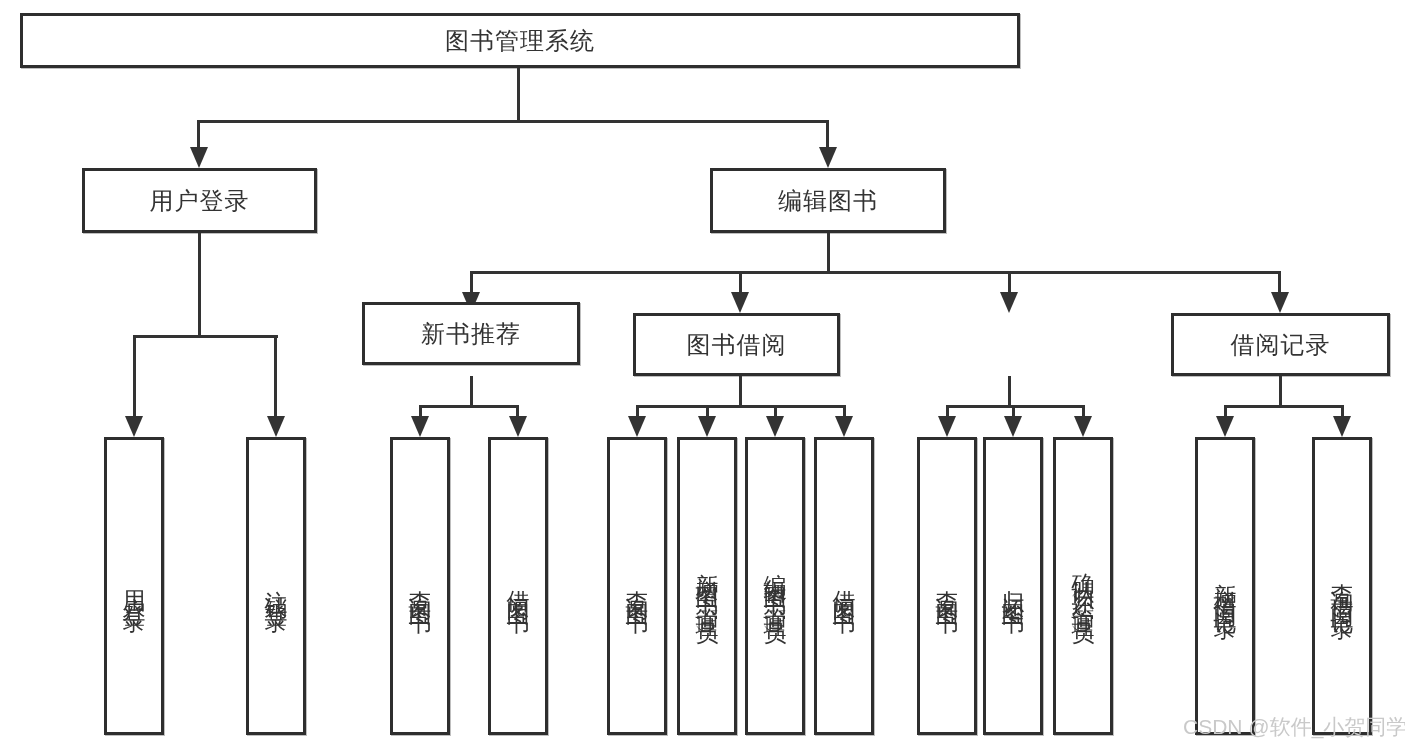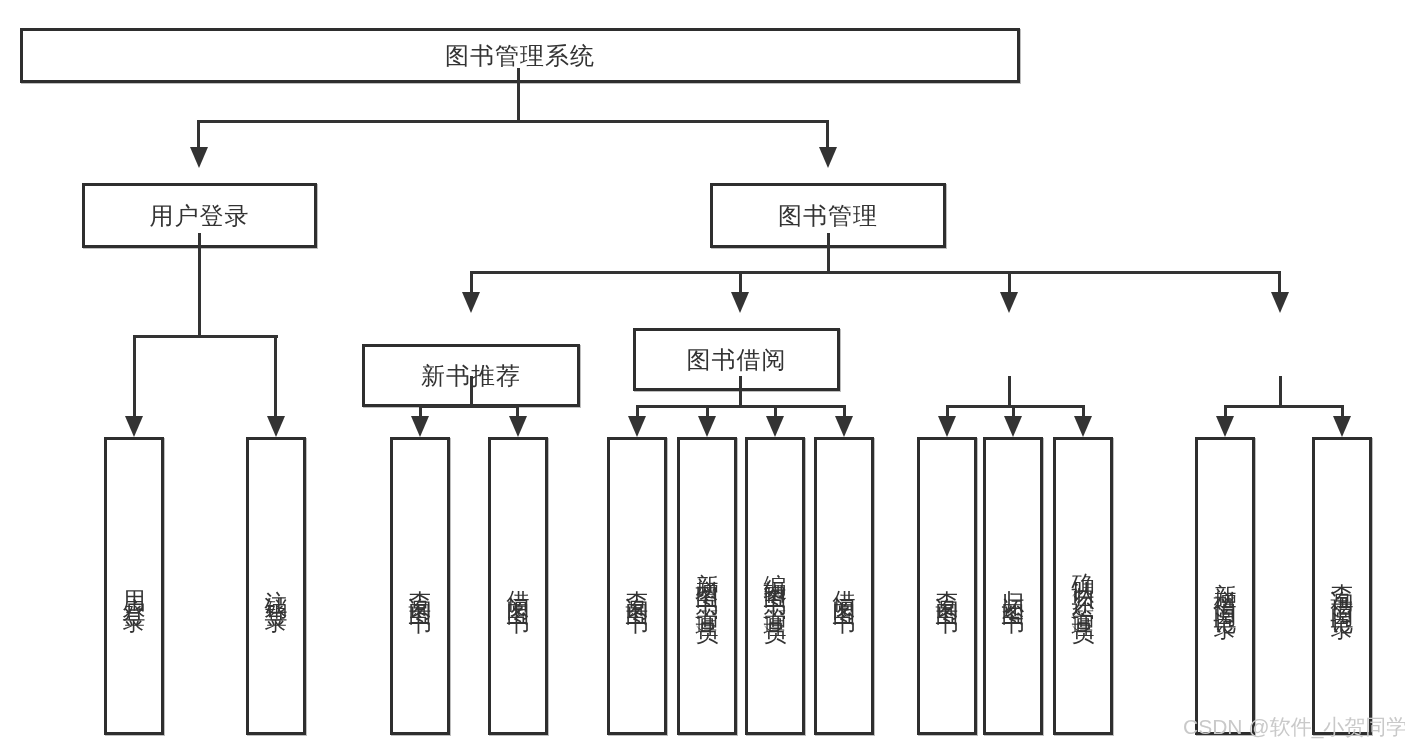--- a/index.html
+++ b/index.html
@@ -11,21 +11,20 @@
   #canvas{
     position:relative;width:1405px;height:747px;overflow:hidden;
     background:var(--background);
   }
   .hbox{
     position:absolute;box-sizing:border-box;
     border:3px solid var(--border);background:var(--background);
     display:flex;align-items:center;justify-content:center;
     color:var(--text);font-size:24px;letter-spacing:1px;
     box-shadow:1px 1px 0 rgba(0,0,0,.25);
-    margin-top:15px;
   }
   .vbox{
     position:absolute;box-sizing:border-box;
     border:3px solid var(--border);background:var(--background);
     display:flex;align-items:center;justify-content:center;
     color:var(--text);
     box-shadow:1px 1px 0 rgba(0,0,0,.25);
   }
   .vbox .vtext{
     writing-mode:vertical-rl;text-orientation:mixed;
@@ -52,42 +51,43 @@
   <div class="hbox" style="left:20px;top:13px;width:1000px;height:55px">图书管理系统</div>
 
   <div class="vline" style="left:517px;top:68px;height:52px"></div>
   <div class="hline" style="left:197px;top:120px;width:632px"></div>
   <div class="vline" style="left:197px;top:120px;height:30px"></div>
   <div class="arrow" style="left:190px;top:147px"></div>
   <div class="vline" style="left:826px;top:120px;height:30px"></div>
   <div class="arrow" style="left:819px;top:147px"></div>
 
   <div class="hbox" style="left:82px;top:168px;width:235px;height:65px">用户登录</div>
-  <div class="hbox" style="left:710px;top:168px;width:236px;height:65px">图书管理</div>
+  <div class="hbox" style="left:710px;top:168px;width:236px;height:65px">编辑图书</div>
 
   <div class="vline" style="left:198px;top:233px;height:102px"></div>
   <div class="hline" style="left:133px;top:335px;width:145px"></div>
   <div class="vline" style="left:133px;top:335px;height:84px"></div>
   <div class="arrow" style="left:125px;top:416px"></div>
   <div class="vline" style="left:274px;top:335px;height:84px"></div>
   <div class="arrow" style="left:267px;top:416px"></div>
 
   <div class="vline" style="left:827px;top:233px;height:38px"></div>
   <div class="hline" style="left:470px;top:271px;width:811px"></div>
   <div class="vline" style="left:470px;top:271px;height:23px"></div>
   <div class="arrow" style="left:462px;top:292px"></div>
   <div class="vline" style="left:739px;top:271px;height:23px"></div>
   <div class="arrow" style="left:731px;top:292px"></div>
   <div class="vline" style="left:1008px;top:271px;height:23px"></div>
   <div class="arrow" style="left:1000px;top:292px"></div>
   <div class="vline" style="left:1278px;top:271px;height:23px"></div>
   <div class="arrow" style="left:1271px;top:292px"></div>
 
-  <div class="hbox" style="left:362px;top:329px;width:218px;height:63px">新书推荐</div>
+  <div class="hbox" style="left:362px;top:302px;width:218px;height:63px">新书推荐</div>
   <div class="hbox" style="left:633px;top:313px;width:207px;height:63px">图书借阅</div>
+  <div class="hbox" style="left:1171px;top:313px;width:219px;height:63px">借阅记录</div>
 
   <div class="vline" style="left:470px;top:376px;height:29px"></div>
   <div class="hline" style="left:419px;top:405px;width:100px"></div>
   <div class="vline" style="left:419px;top:405px;height:12px"></div>
   <div class="arrow" style="left:411px;top:416px"></div>
   <div class="vline" style="left:516px;top:405px;height:12px"></div>
   <div class="arrow" style="left:509px;top:416px"></div>
 
   <div class="vline" style="left:739px;top:376px;height:29px"></div>
   <div class="hline" style="left:636px;top:405px;width:209px"></div>

